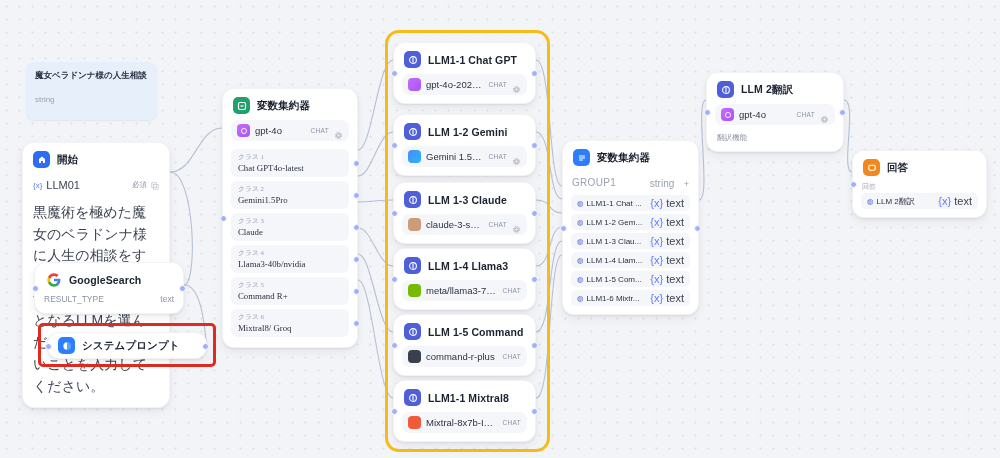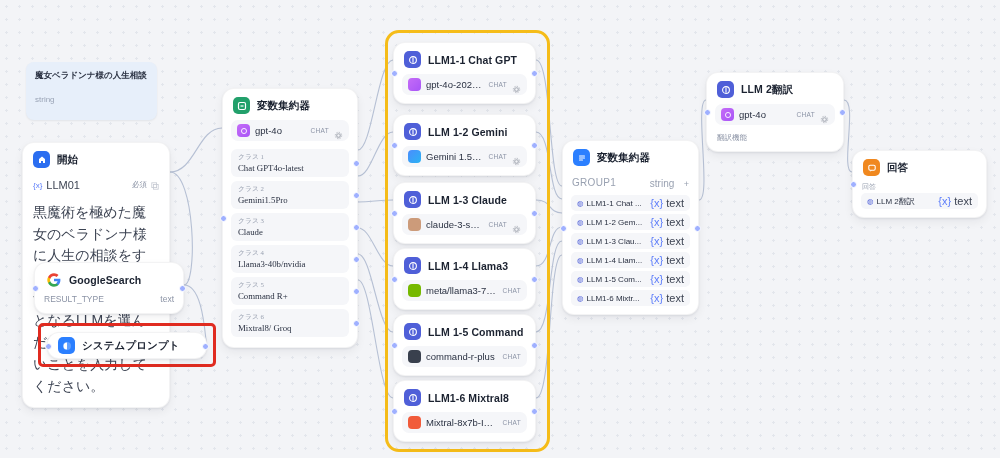--- a/index.html
+++ b/index.html
@@ -354,21 +354,21 @@
         </div>
       </div>
       <div class="node llmnode" style="top: 380px; position: absolute;">
         <div class="nhead">
           <span class="nicon" style="background:#4f5fd8;">
             <svg width="10" height="10" viewBox="0 0 10 10">
               <circle cx="5" cy="5" r="3.4" fill="none" stroke="#fff" stroke-width="1.1"></circle>
               <path d="M5 2.6v4.8" stroke="#fff" stroke-width="1.1"></path>
             </svg>
           </span>
-          <span class="ntitle">LLM1-6 Mixtral8</span>
+          <span class="ntitle">LLM1-1 Mixtral8</span>
           <span class="port l"></span>
           <span class="port r"></span>
         </div>
         <div class="modelrow">
           <span class="modelicon" style="background:#f15b3a;"></span>
           <span class="modelname">Mixtral-8x7b-Instruc...</span>
           <span class="chatbadge">CHAT</span>
         </div>
       </div>
     </div>

